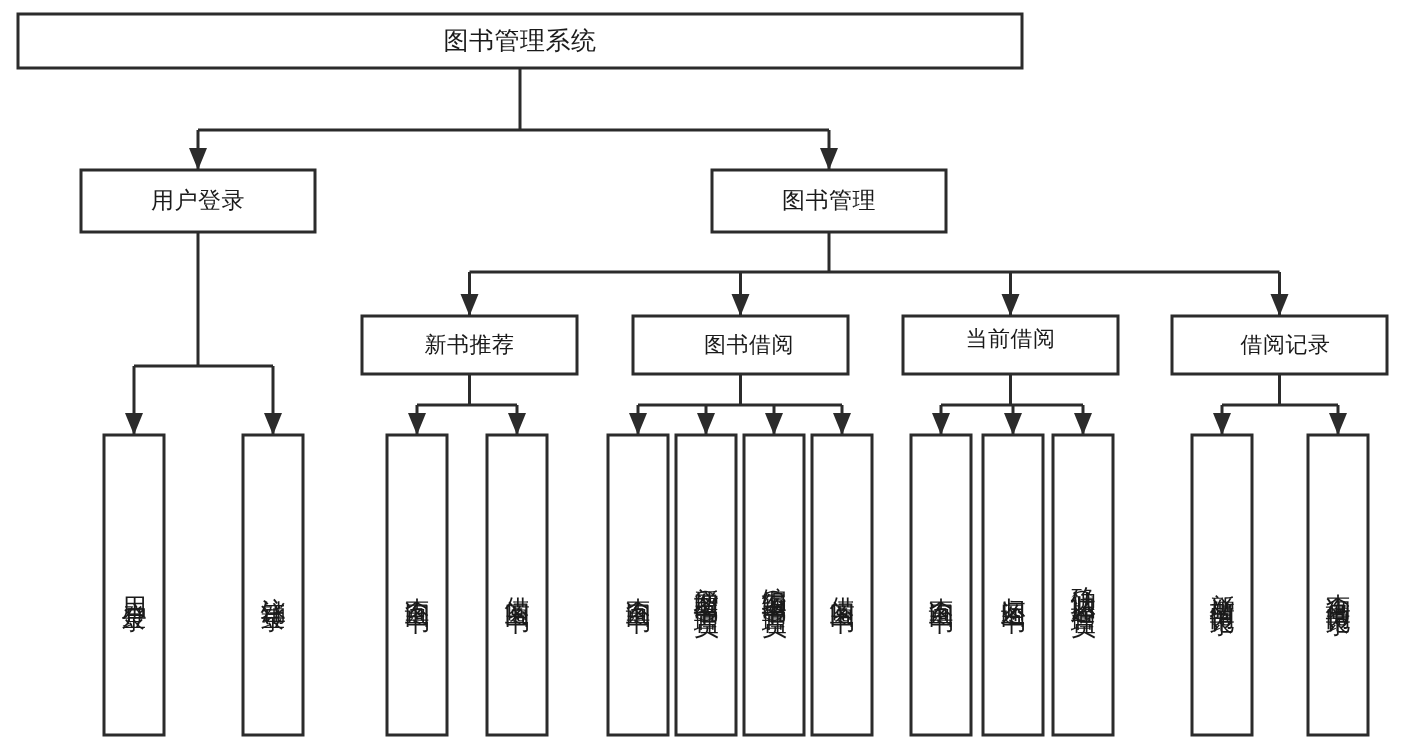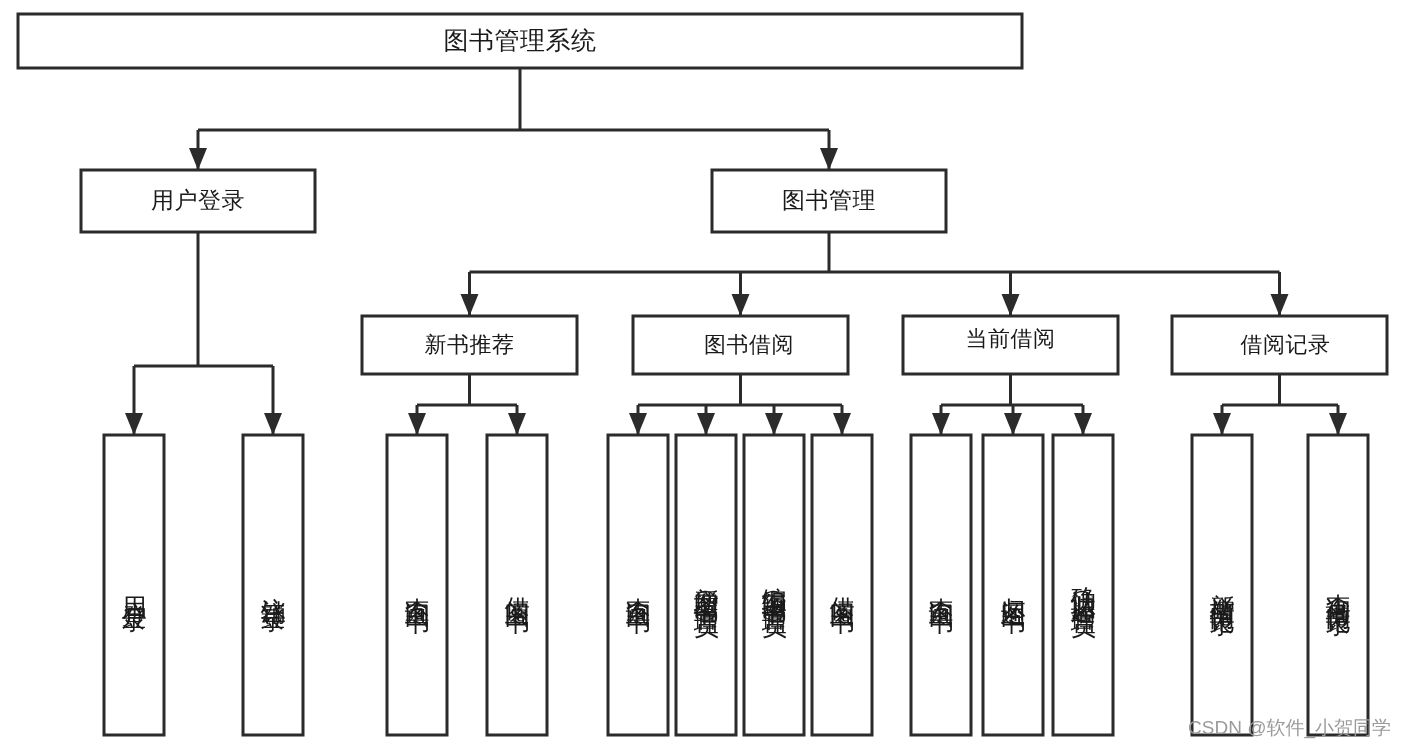--- a/index.html
+++ b/index.html
@@ -182,14 +182,13 @@
       <div class="node-label vertical label-leaf" style="left: 608px; top: 435px; width: 60px; height: 300px;">查询图书</div>
       <div class="node-label vertical label-leaf" style="left: 676px; top: 435px; width: 60px; height: 300px;">新增图书（管理员）</div>
       <div class="node-label vertical label-leaf" style="left: 744px; top: 435px; width: 60px; height: 300px;">编辑图书（管理员）</div>
       <div class="node-label vertical label-leaf" style="left: 812px; top: 435px; width: 60px; height: 300px;">借阅图书</div>
       <div class="node-label vertical label-leaf" style="left: 911px; top: 435px; width: 60px; height: 300px;">查询图书</div>
       <div class="node-label vertical label-leaf" style="left: 983px; top: 435px; width: 60px; height: 300px;">归还图书</div>
       <div class="node-label vertical label-leaf" style="left: 1053px; top: 435px; width: 60px; height: 300px;">确认归还（管理员）</div>
       <div class="node-label vertical label-leaf" style="left: 1192px; top: 435px; width: 60px; height: 300px;">新增借阅记录</div>
       <div class="node-label vertical label-leaf" style="left: 1308px; top: 435px; width: 60px; height: 300px;">查询借阅记录</div>
     </div>
-  <div class="watermark">CSDN @软件_小贺同学</div>
 </div>
 
 </body></html>

